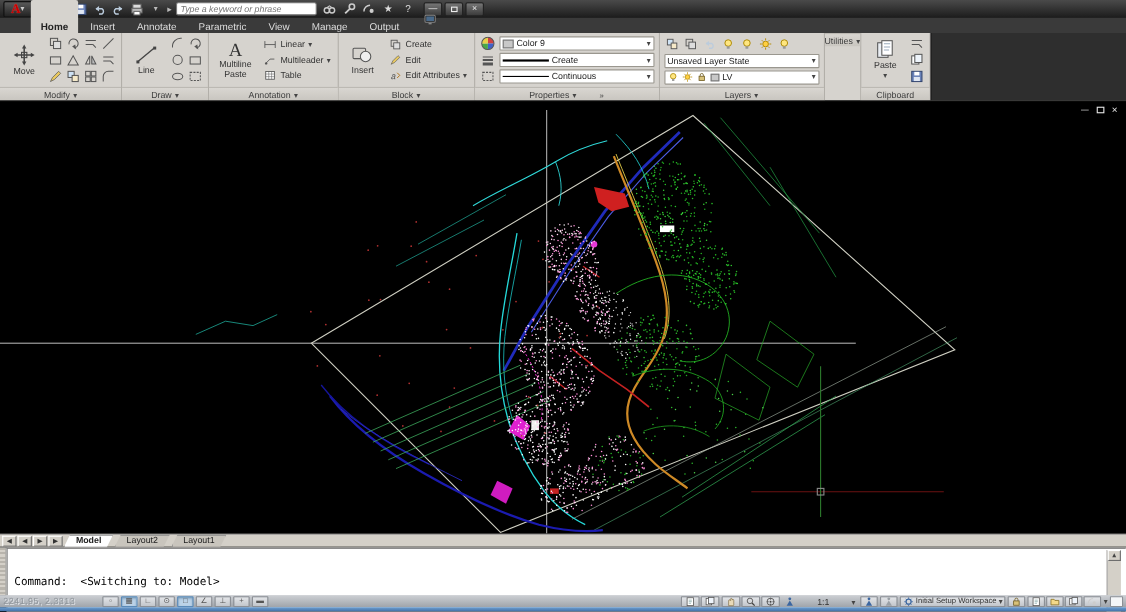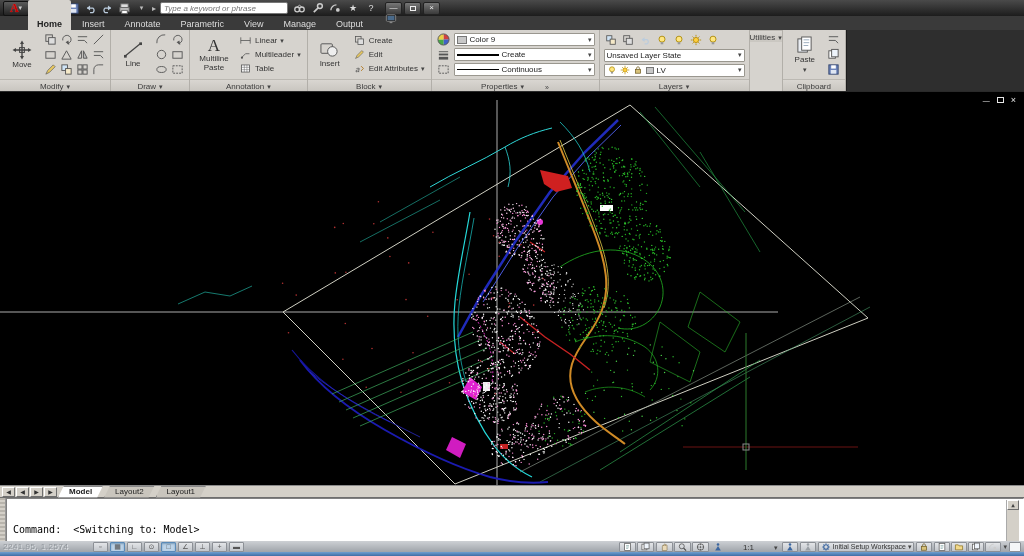--- a/index.html
+++ b/index.html
@@ -2895,21 +2895,21 @@
         <div class="cmd-scroll">
           <span class="scr-btn">▲</span>
 
         </div>
       </div>
 
     </div>
   </div>
 
   <div class="statusbar">
-    <span class="coords">2241.95, 1.2574</span>
+    <span class="coords">2241.95, 2.3313</span>
     <span class="tog">▫</span>
     <span class="tog on">▦</span>
     <span class="tog">∟</span>
     <span class="tog">⊙</span>
     <span class="tog on">□</span>
     <span class="tog">∠</span>
     <span class="tog">⊥</span>
     <span class="tog">+</span>
     <span class="tog">▬</span>
     <span class="sb-spacer"></span>

